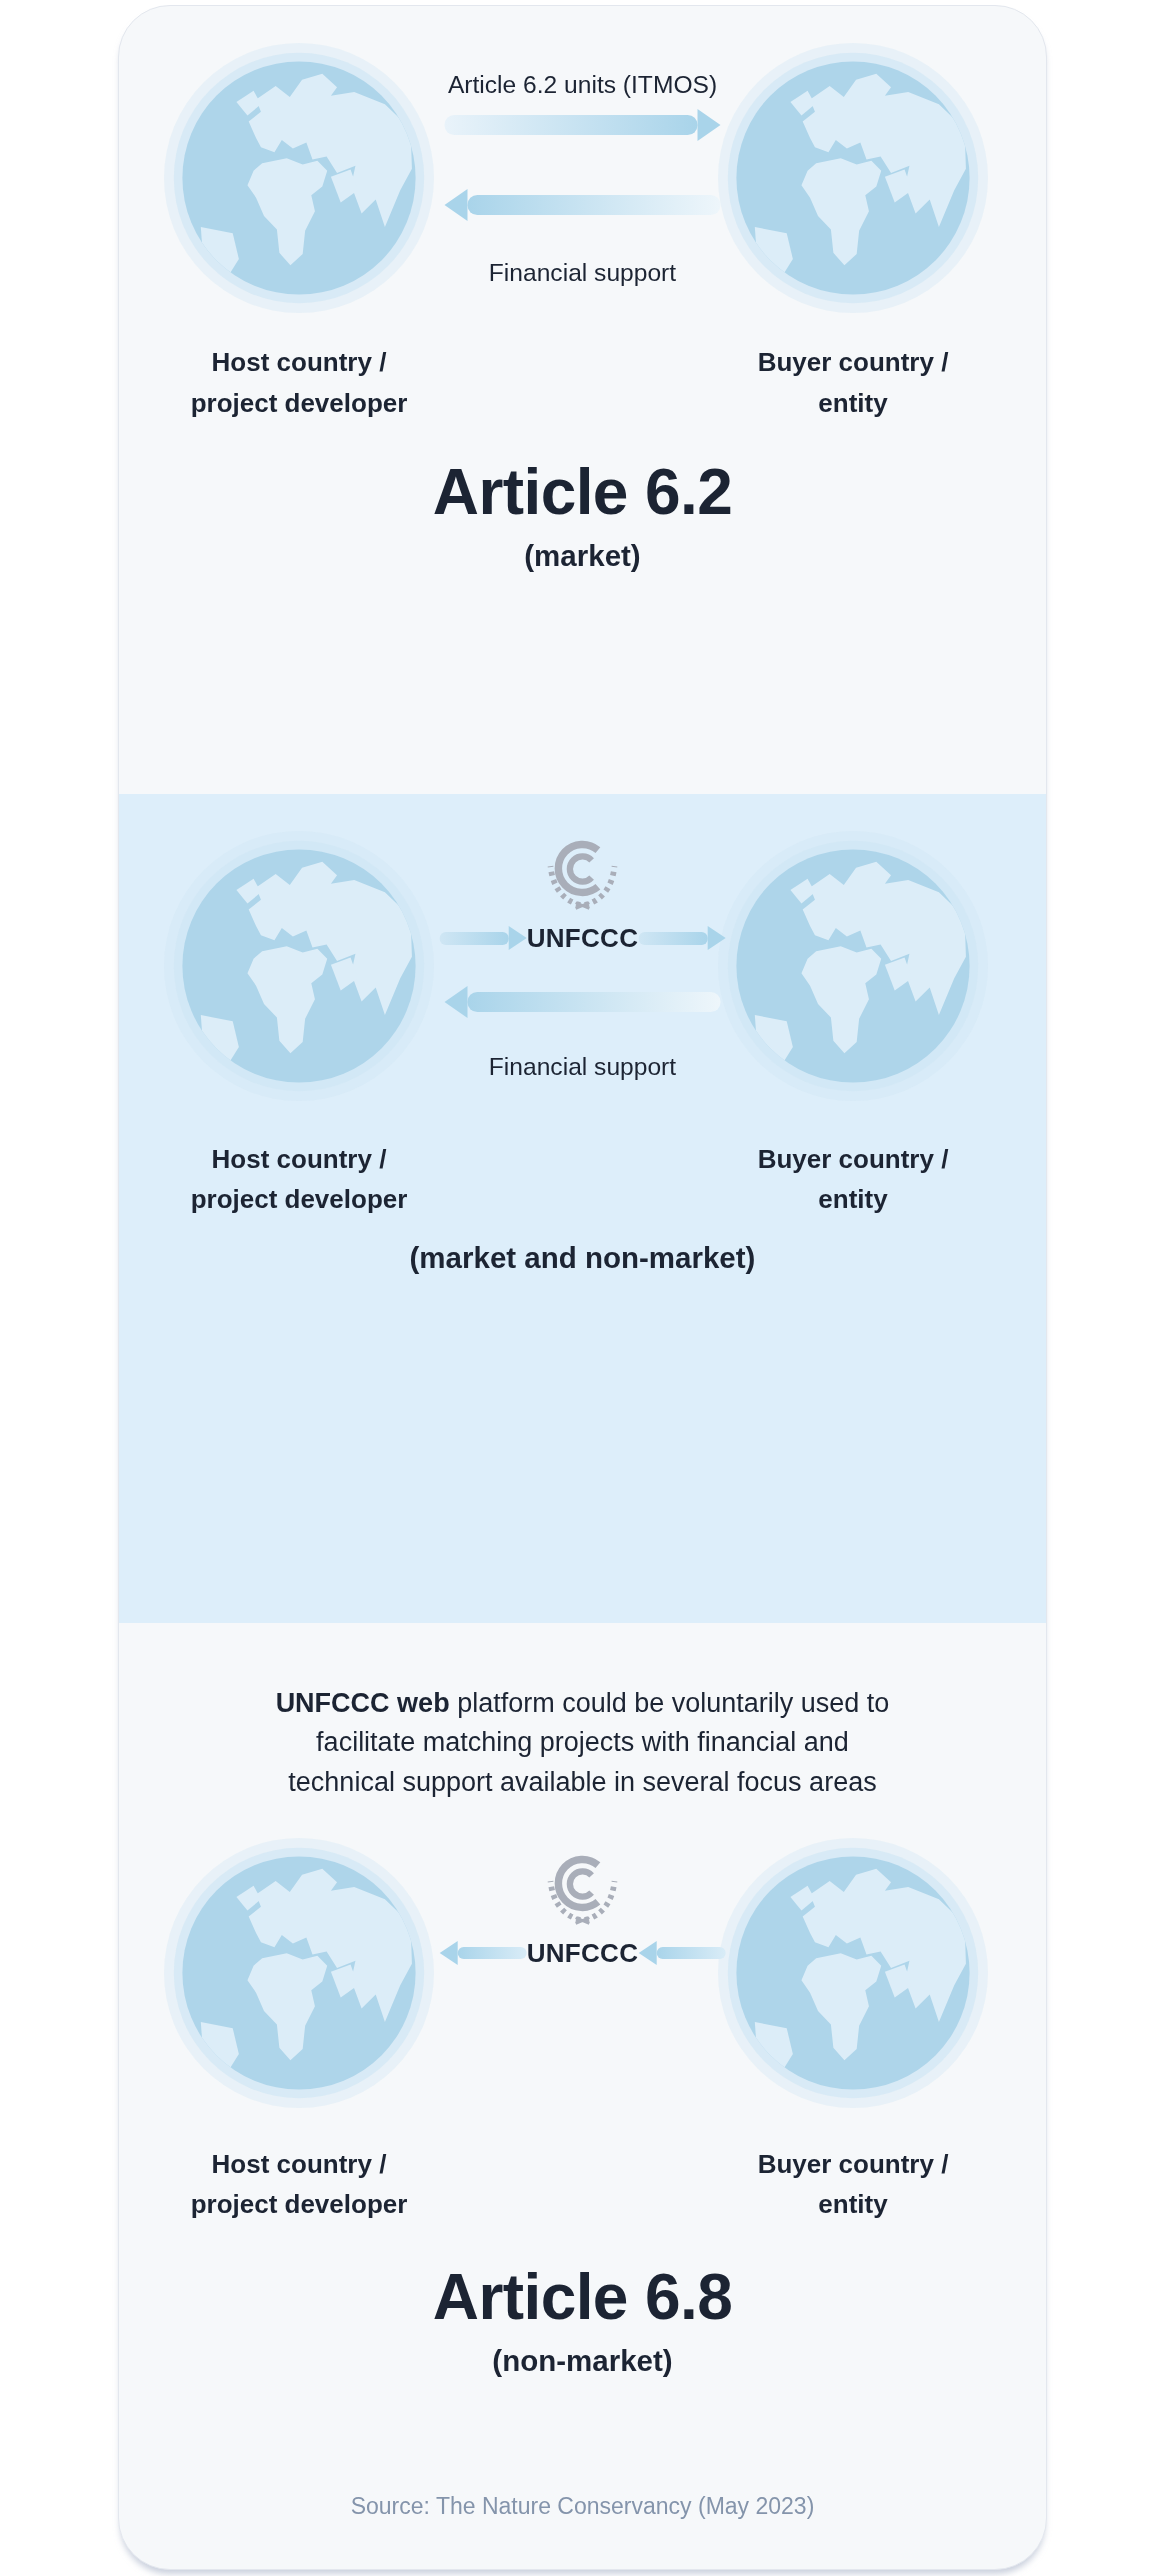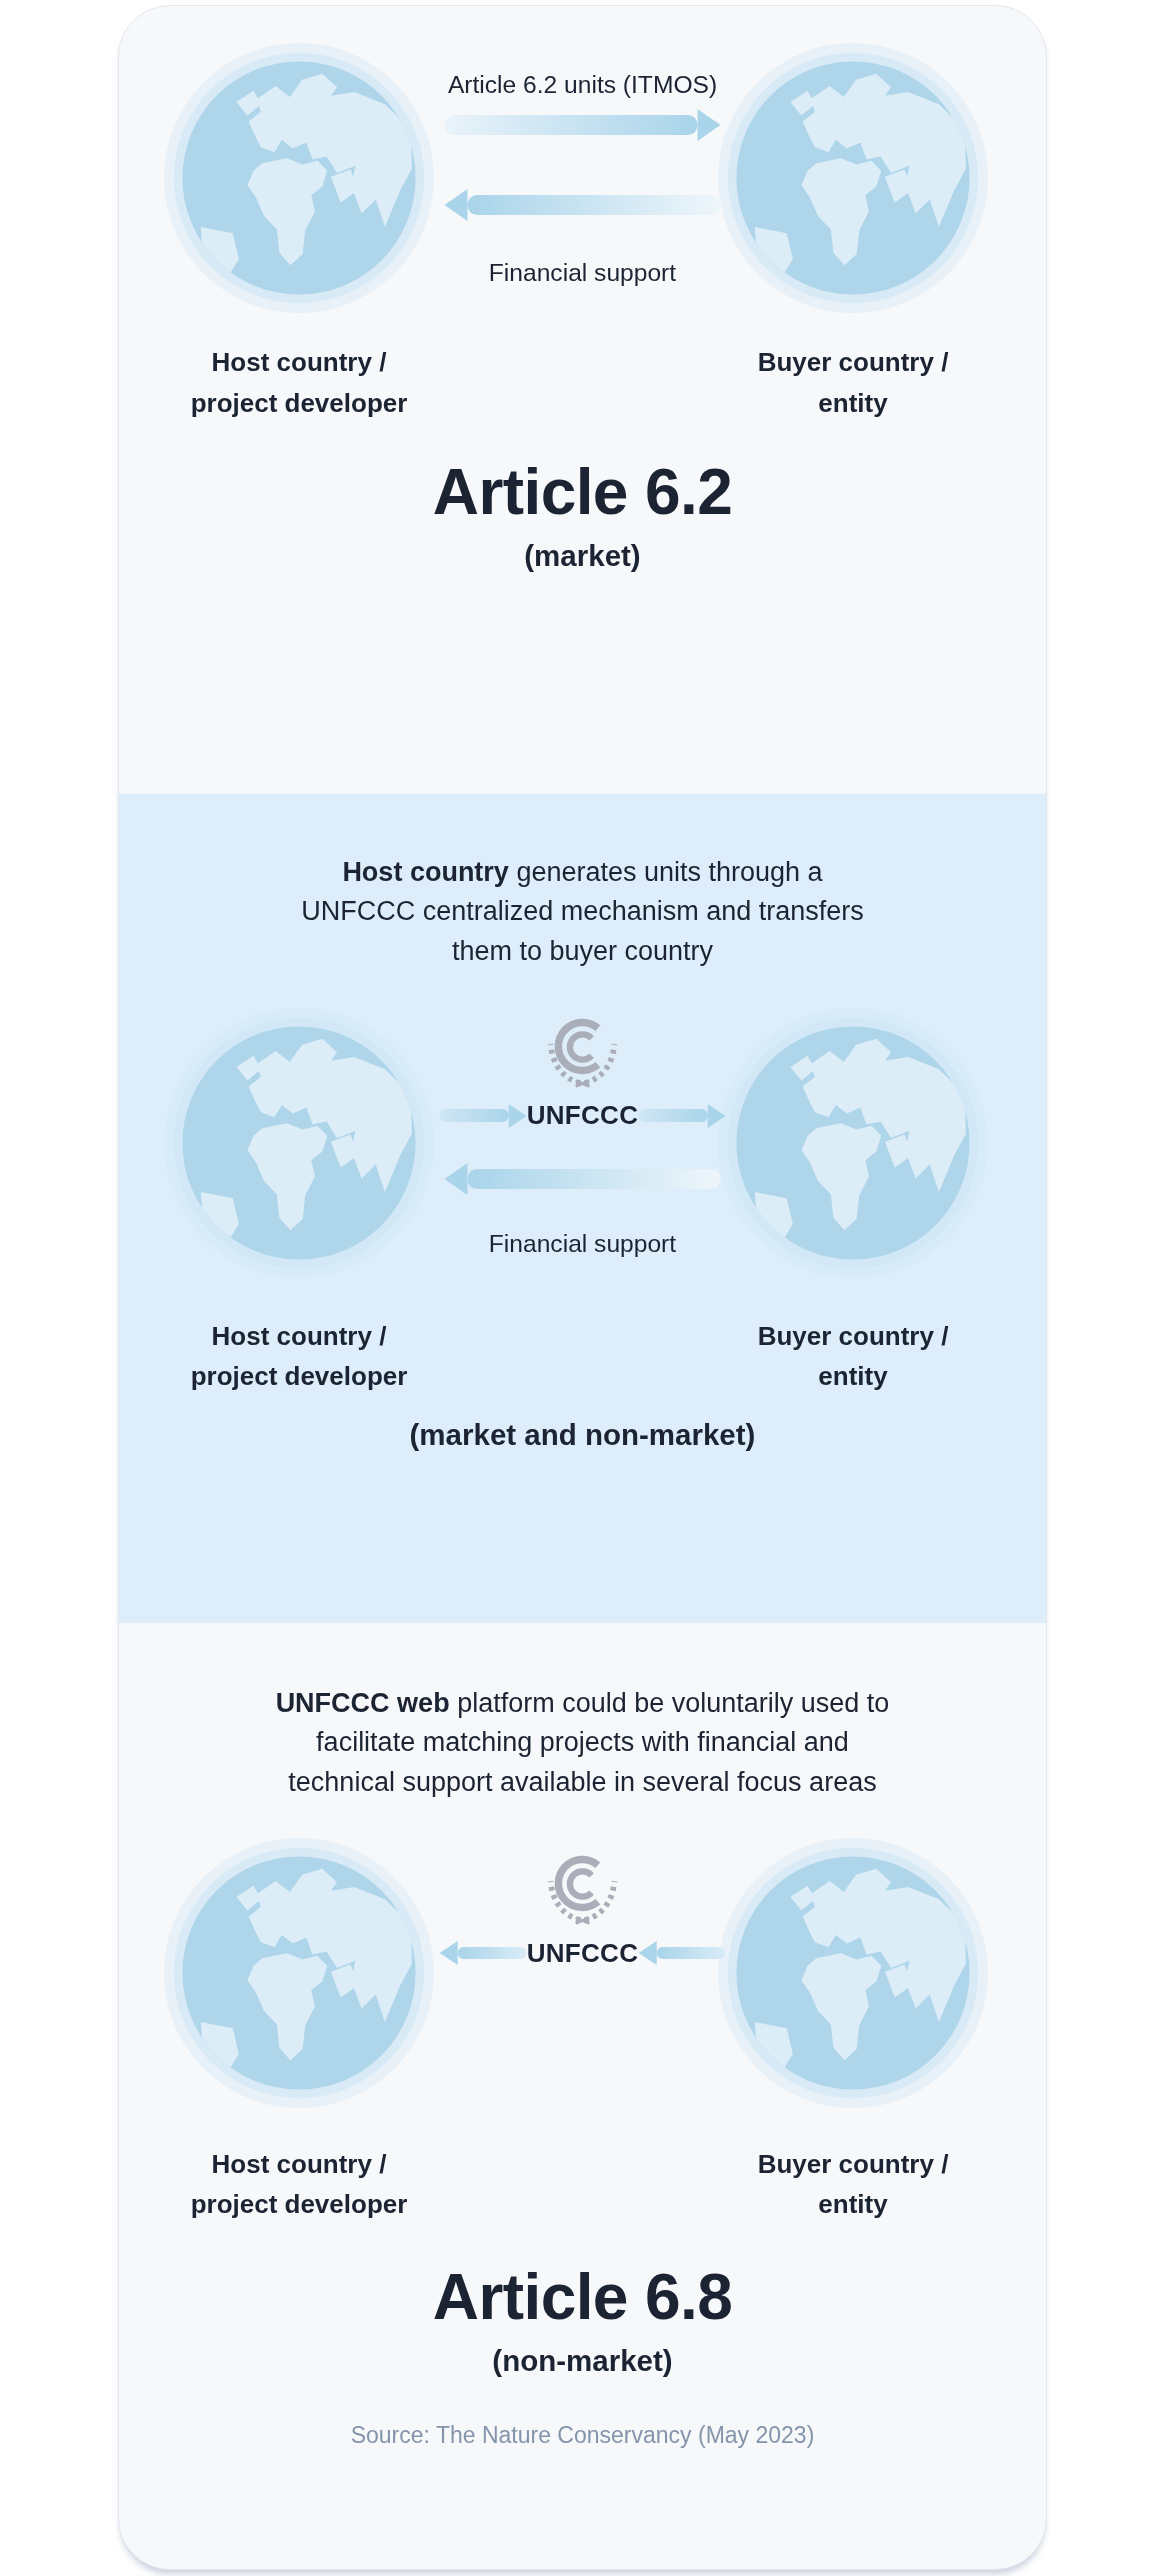--- a/index.html
+++ b/index.html
@@ -58,21 +58,21 @@
   .sec-2 .entity-row{margin-top:32px}
   .sec-3 .entity-row{margin-top:23px}
   .entity-label{position:absolute;width:270px;font-size:26px;font-weight:700;line-height:1.55;text-align:center}
   .entity-label.host{left:45px}
   .entity-label.buyer{left:599px}
   .big-title{font-size:64px;font-weight:700;letter-spacing:-0.6px;text-align:left}
   .sec-1 .big-title{margin-top:21px}
   .sec-2 .big-title{margin-top:29.5px}
   .sec-3 .big-title{margin-top:24.6px}
   .big-sub{font-size:29.5px;font-weight:700;margin-top:9.8px;text-align:left}
-  .src{font-size:23px;color:var(--source);margin-top:44px;}
+  .src{font-size:23px;color:var(--source);margin-top:115px;}
   .wr{stroke:var(--wreath-gray)}
   .g-halo1{fill:var(--globe-halo);opacity:.35}
   .g-halo2{fill:var(--globe-halo);opacity:.65}
   .g-ocean{fill:var(--globe-ocean)}
   .g-land{fill:var(--globe-land)}
 </style>
 </head>
 <body>
 
 <svg width="0" height="0" style="position:absolute" aria-hidden="true">
@@ -136,21 +136,20 @@
         <div>Buyer country /</div>
         <div>entity</div>
       </div>
     </div>
 
     <h1 class="big-title">Article 6.2</h1>
     <div class="big-sub">(market)</div>
   </section>
 
   <section class="sec-2">
-    <p class="hdr"><b>Host country</b><span> generates units through a UNFCCC centralized mechanism and transfers them to buyer country</span></p>
 
     <div class="diagram">
       <svg class="globe host" viewBox="0 0 440 440">
           <use href="#globe-sym"></use>
         </svg>
       <svg class="globe buyer" viewBox="0 0 440 440">
           <use href="#globe-sym"></use>
         </svg>
       <div class="center-stack">
         <svg class="wreath" style="top:8.6px" width="80" height="80" viewBox="0 0 140 140">

